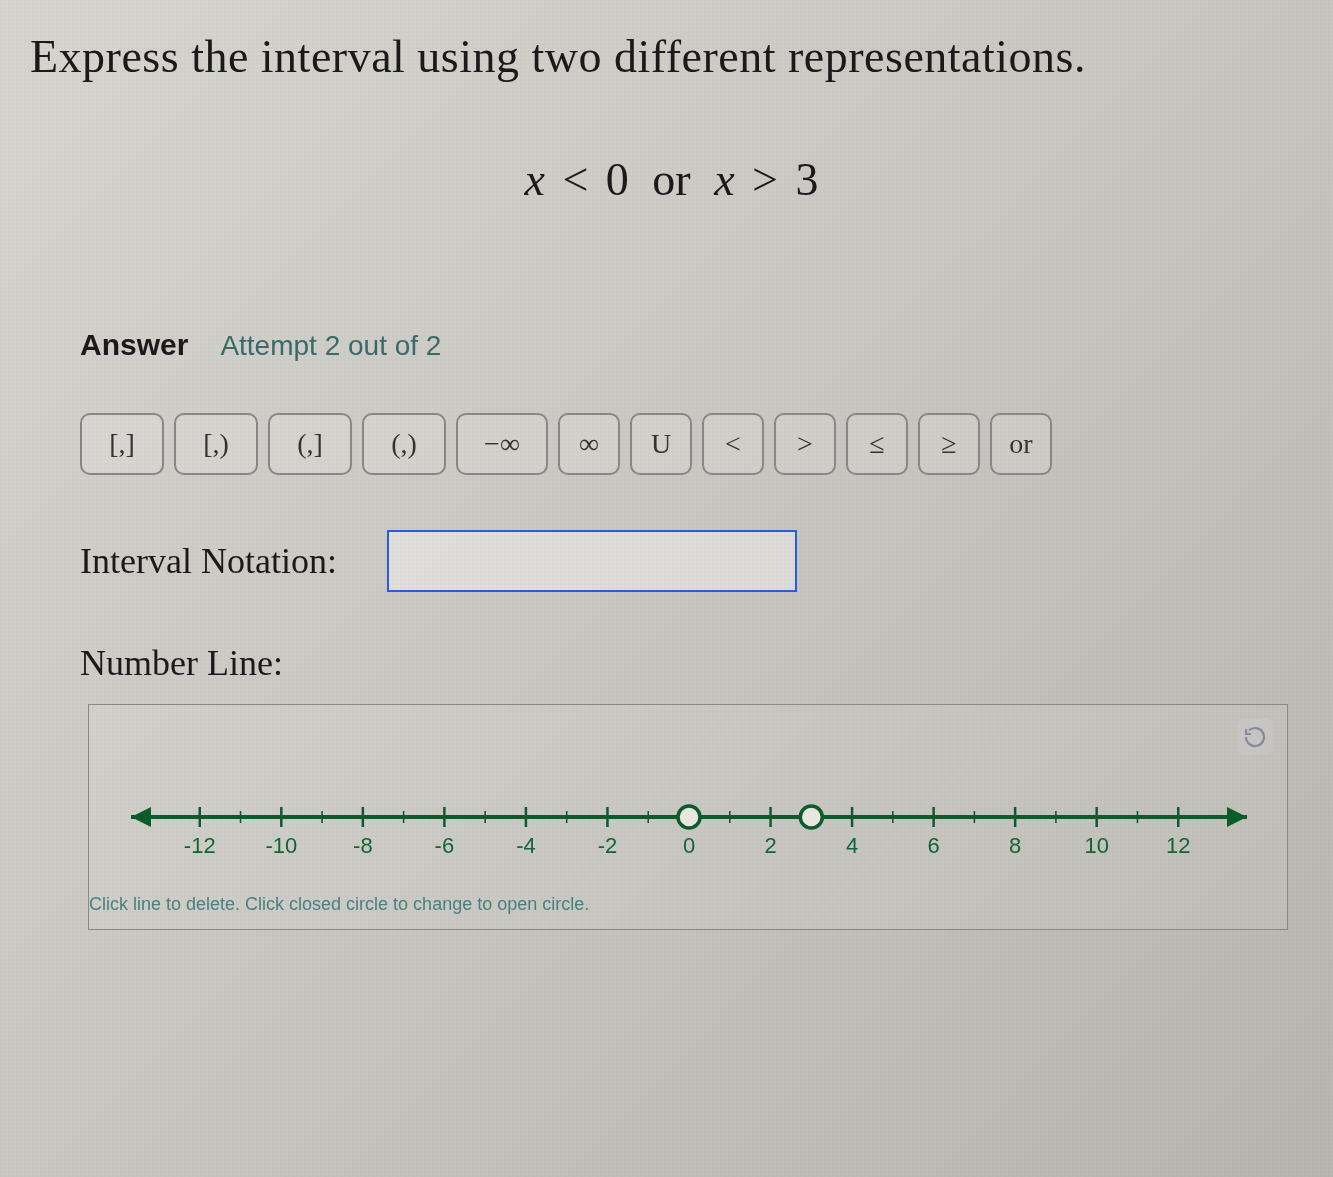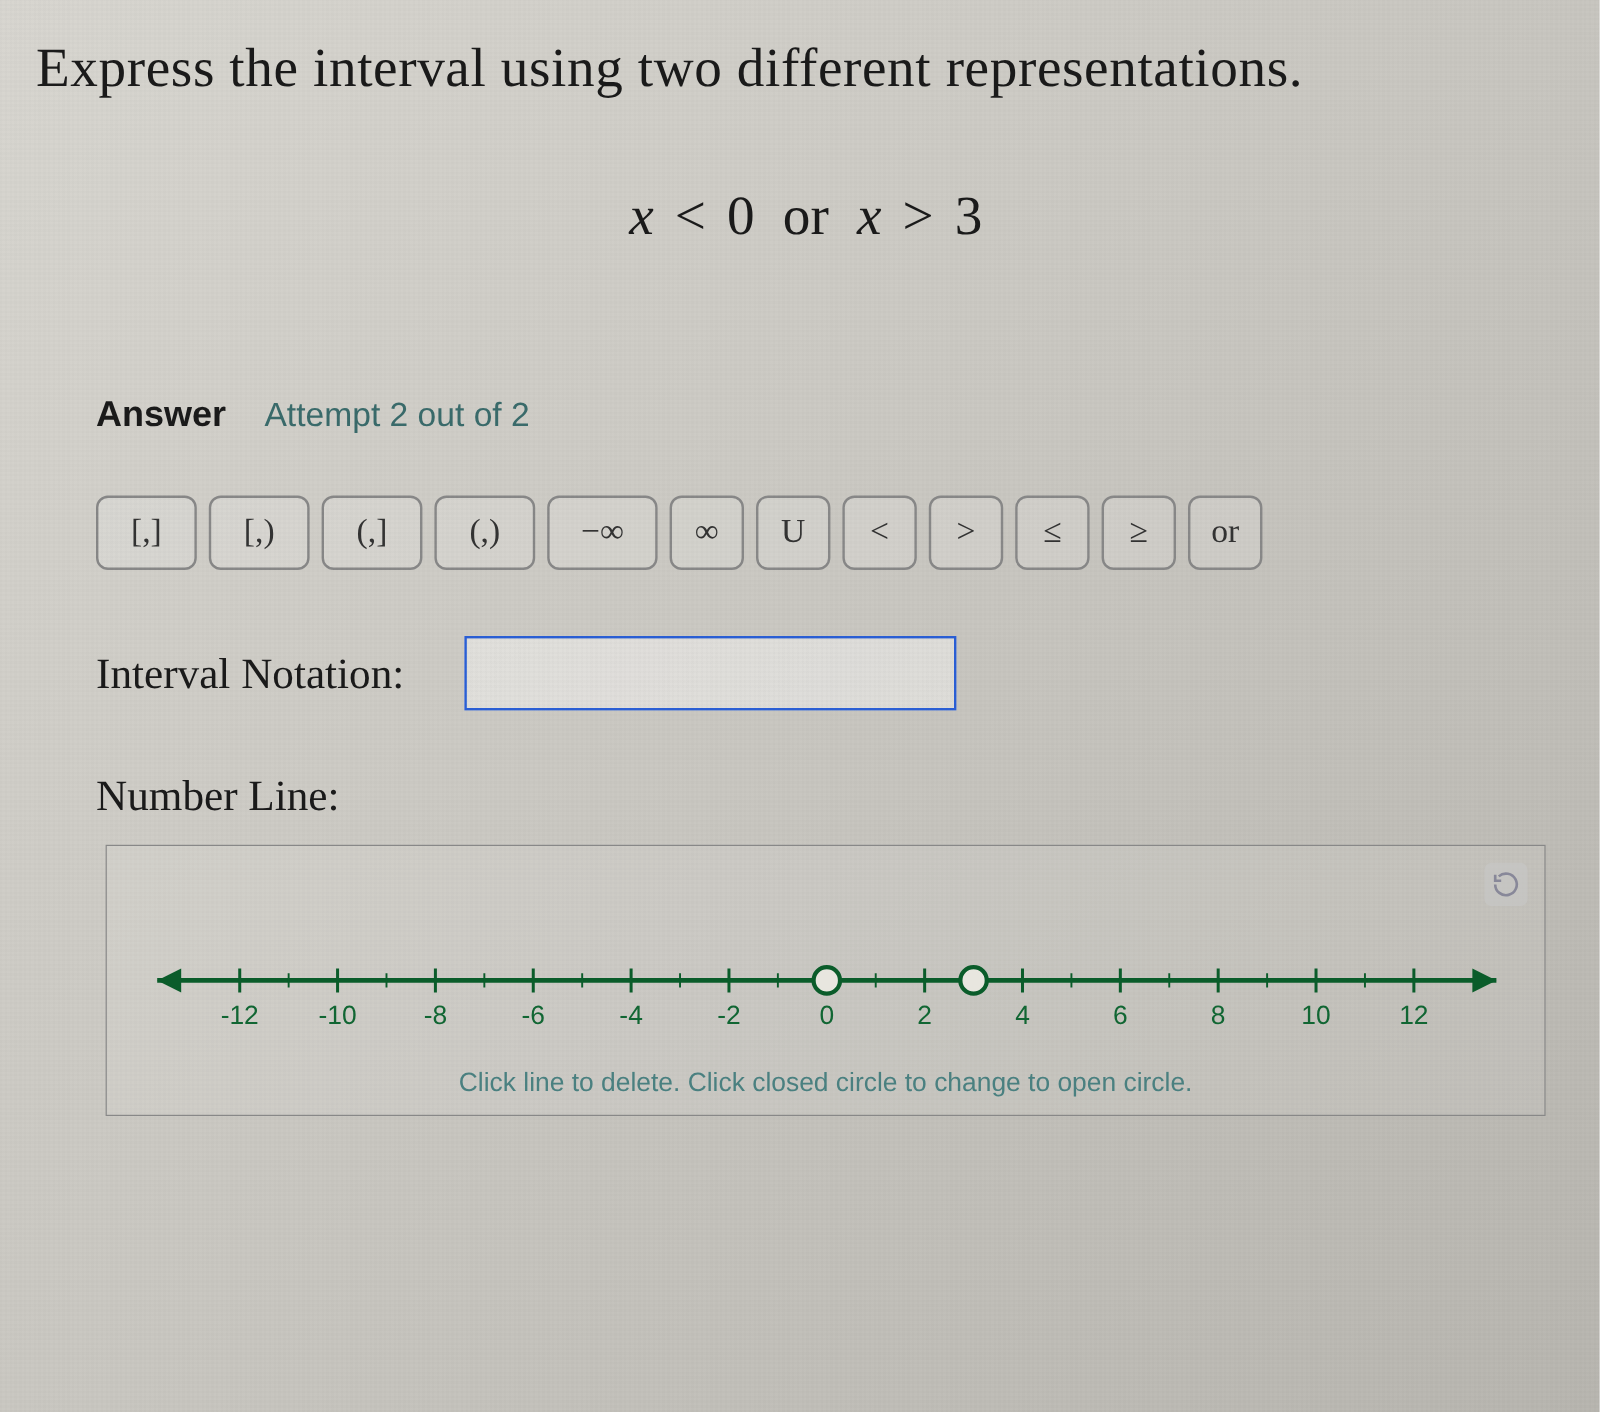--- a/index.html
+++ b/index.html
@@ -114,23 +114,22 @@
   }
   .nl-svg-wrap {
     position: absolute;
     left: 0; right: 0;
     top: 90px;
   }
   .nl-hint {
     position: absolute;
     left: 0; right: 0;
     bottom: 14px;
-    text-align: center;
     font-family: Arial, sans-serif;
-    font-size: 22px;
+    font-size: 18px;
     color: #4a8080;
   }
 </style>
 </head>
 <body>
 
 <div class="question-text">Express the interval using two different representations.</div>
 
 <div class="inequality">
   <span class="var">x</span>

